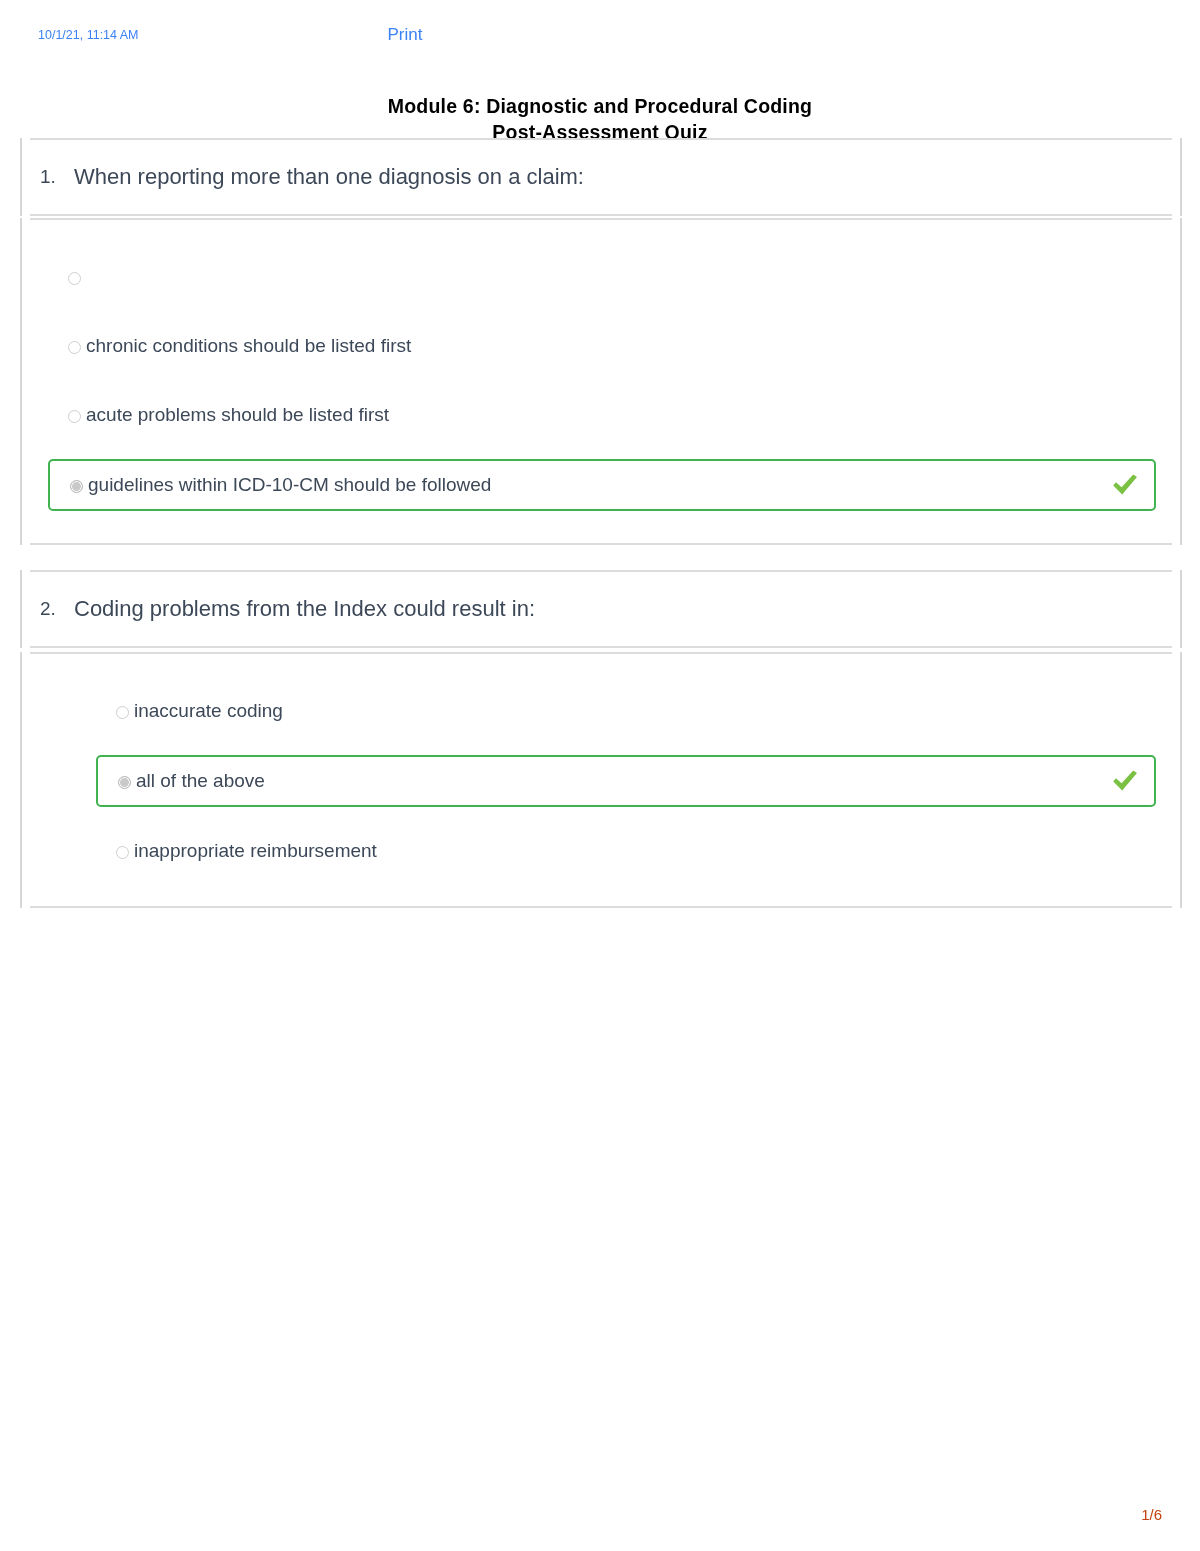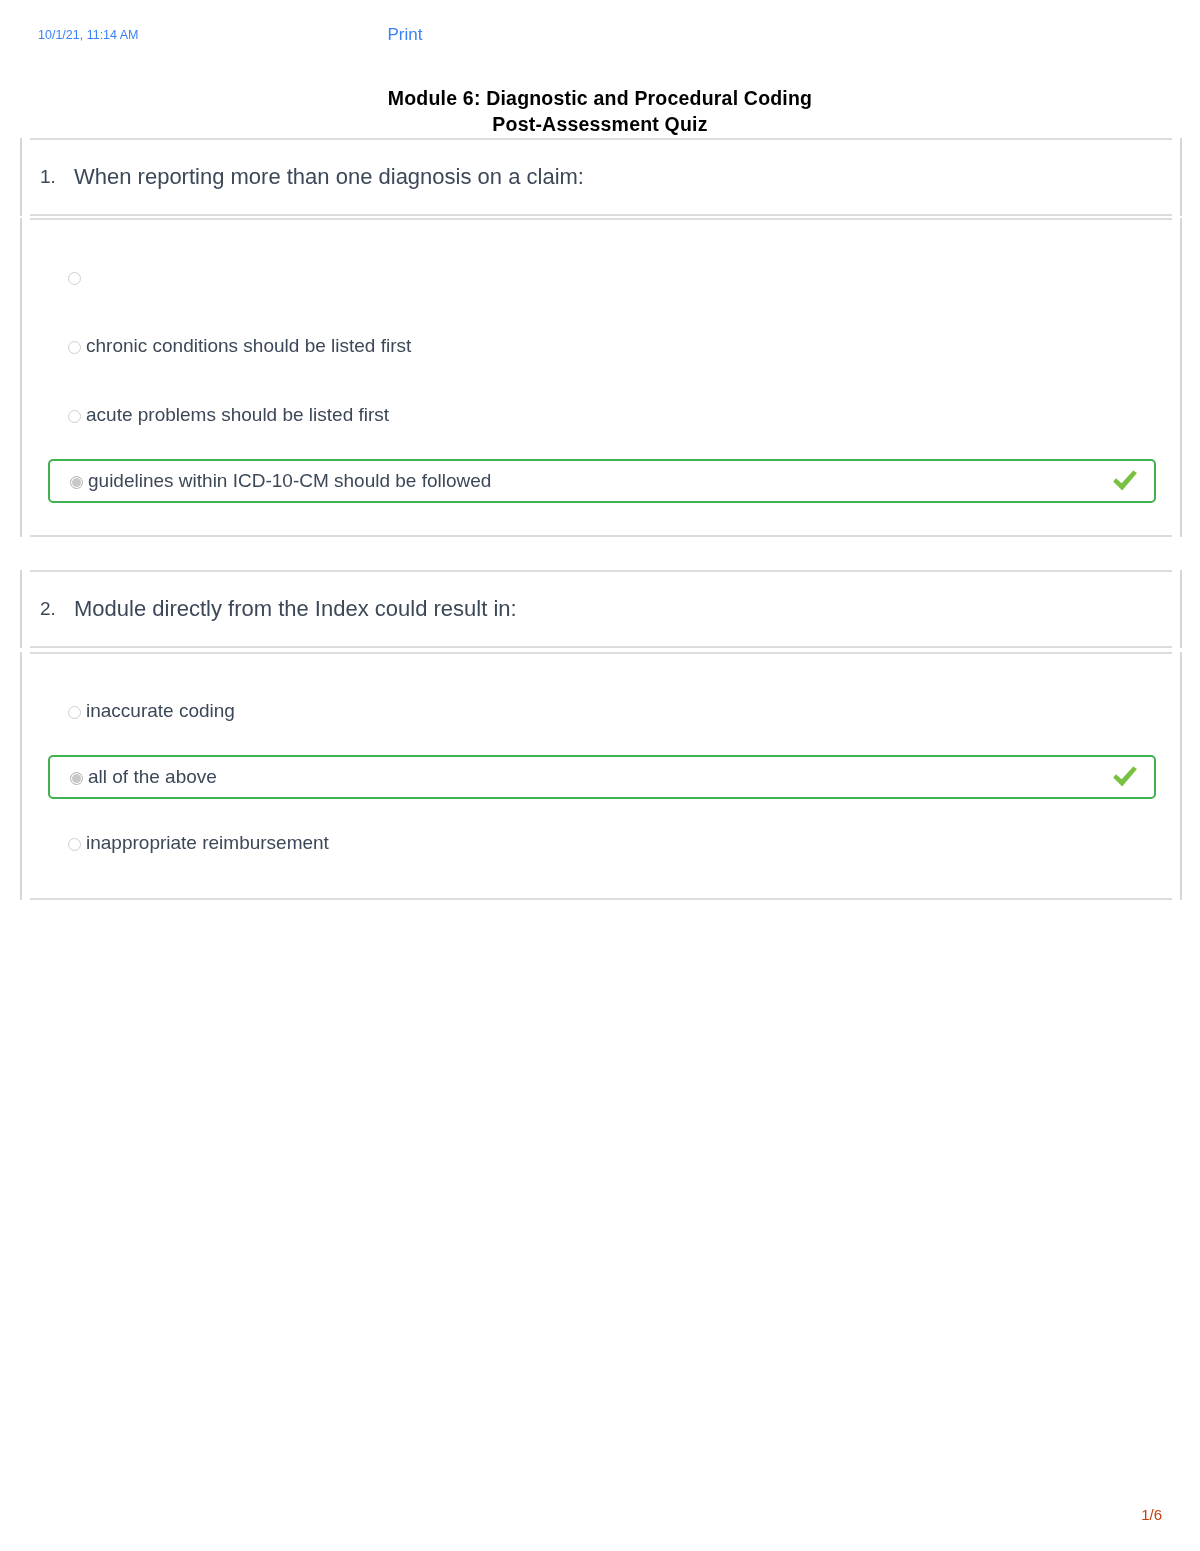--- a/index.html
+++ b/index.html
@@ -47,21 +47,21 @@
     right: 0;
     top: 0;
     text-align: center;
     font-size: 17px;
     padding-right: 390px;
   }
 
   
   .quiz-title {
     position: absolute;
-    top: 85px;
+    top: 93px;
     left: 0;
     width: 1200px;
     text-align: center;
     font-size: 19.5px;
     font-weight: bold;
     color: #000000;
     line-height: 26px;
     letter-spacing: .2px;
   }
   .quiz-title .line2 { display: block; }
@@ -146,21 +146,21 @@
     white-space: nowrap;
   }
 
   
   .option.correct {
     border: 2px solid #3fb34f;
     border-radius: 5px;
     margin-left: 26px;
     margin-right: 24px;
     padding-left: 20px;
-    height: 44px;
+    height: 52px;
   }
   .option.correct + .option,
   .option + .option.correct { margin-top: 21px; }
 
   .check-icon {
     position: absolute;
     right: 14px;
     top: 50%;
     transform: translateY(-50%);
     width: 30px;
@@ -228,26 +228,26 @@
       </div>
 
     </div>
     <div class="rule bottom"></div>
   </div>
 
   <div class="card question-card" style="top:570px;">
     <div class="rule top"></div>
     <div class="q-row">
       <span class="q-number">2.</span>
-      <span class="q-text">Module directly from the Index could result in:</span>
-    </div>
-    <div class="rule bottom"></div>
-  </div>
-
-  <div class="card options-card" style="top:652px;">
+      <span class="q-text">Coding problems from the Index could result in:</span>
+    </div>
+    <div class="rule bottom"></div>
+  </div>
+
+  <div class="card options-card" style="top:652px;padding-left:48px;">
     <div class="rule top"></div>
     <div class="opt-list">
 
       <div class="option">
         <span class="radio"></span>
         <span class="opt-text">inaccurate coding</span>
       </div>
 
 
       <div class="option correct">

